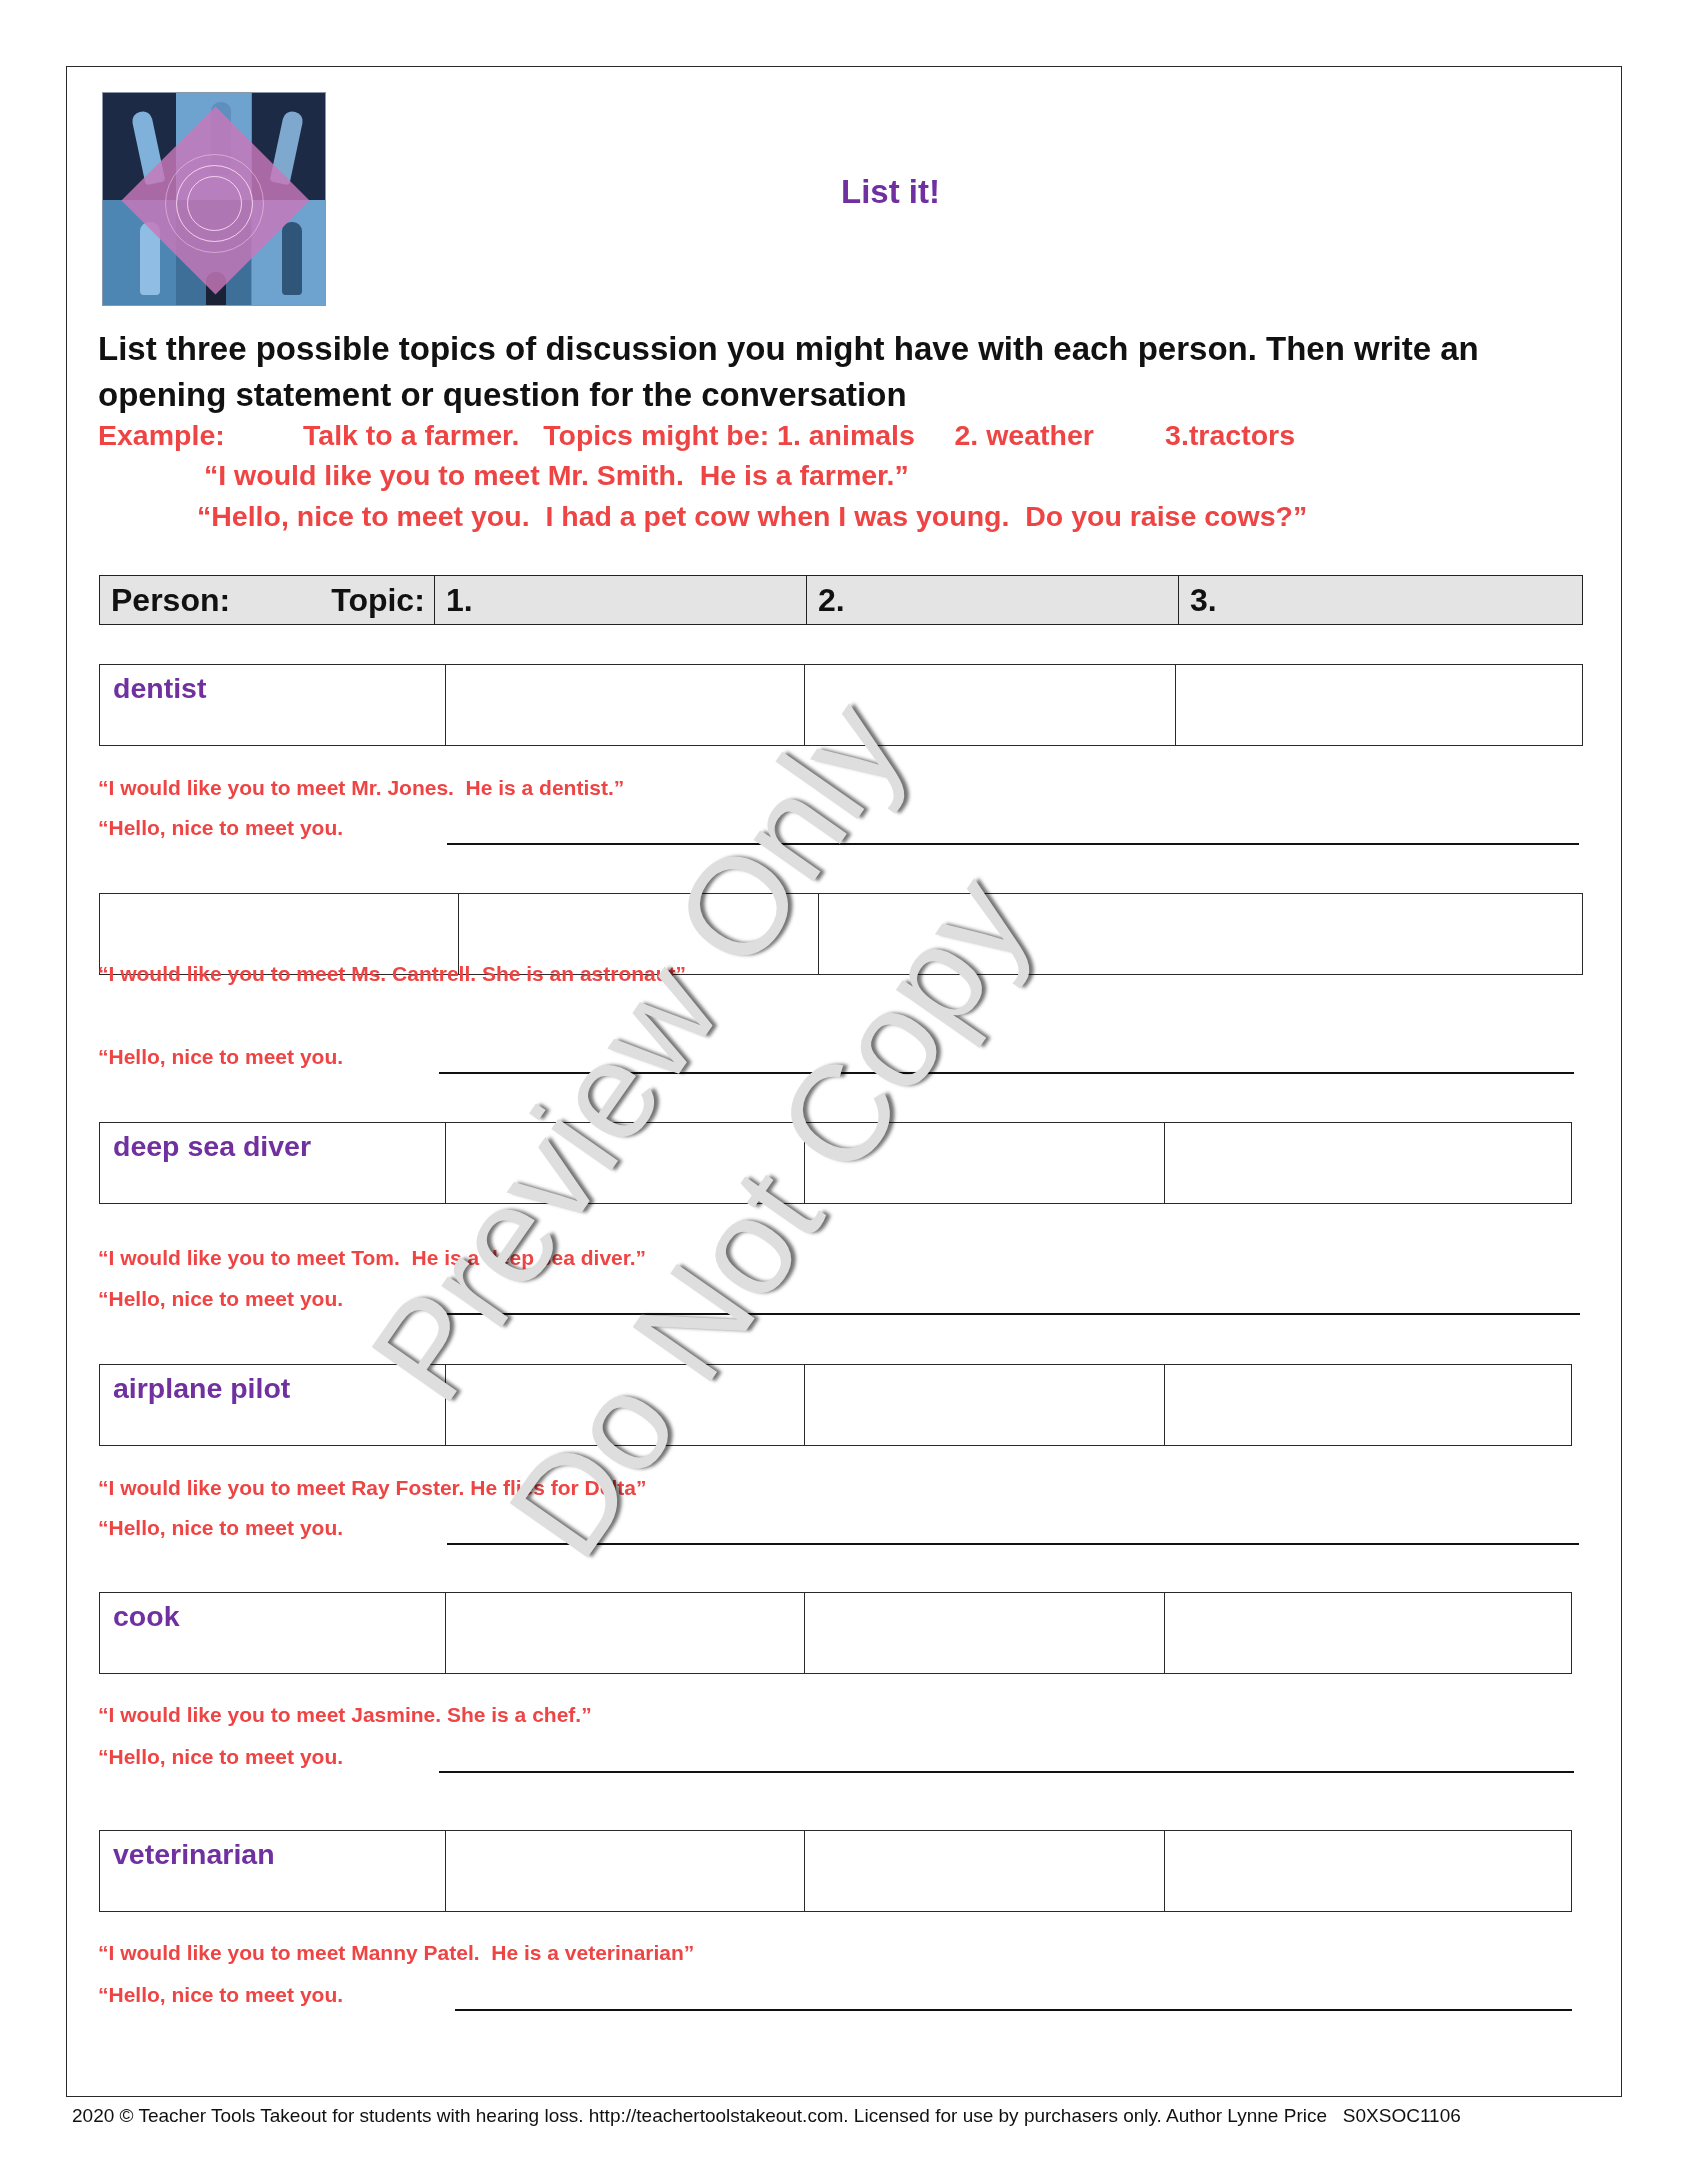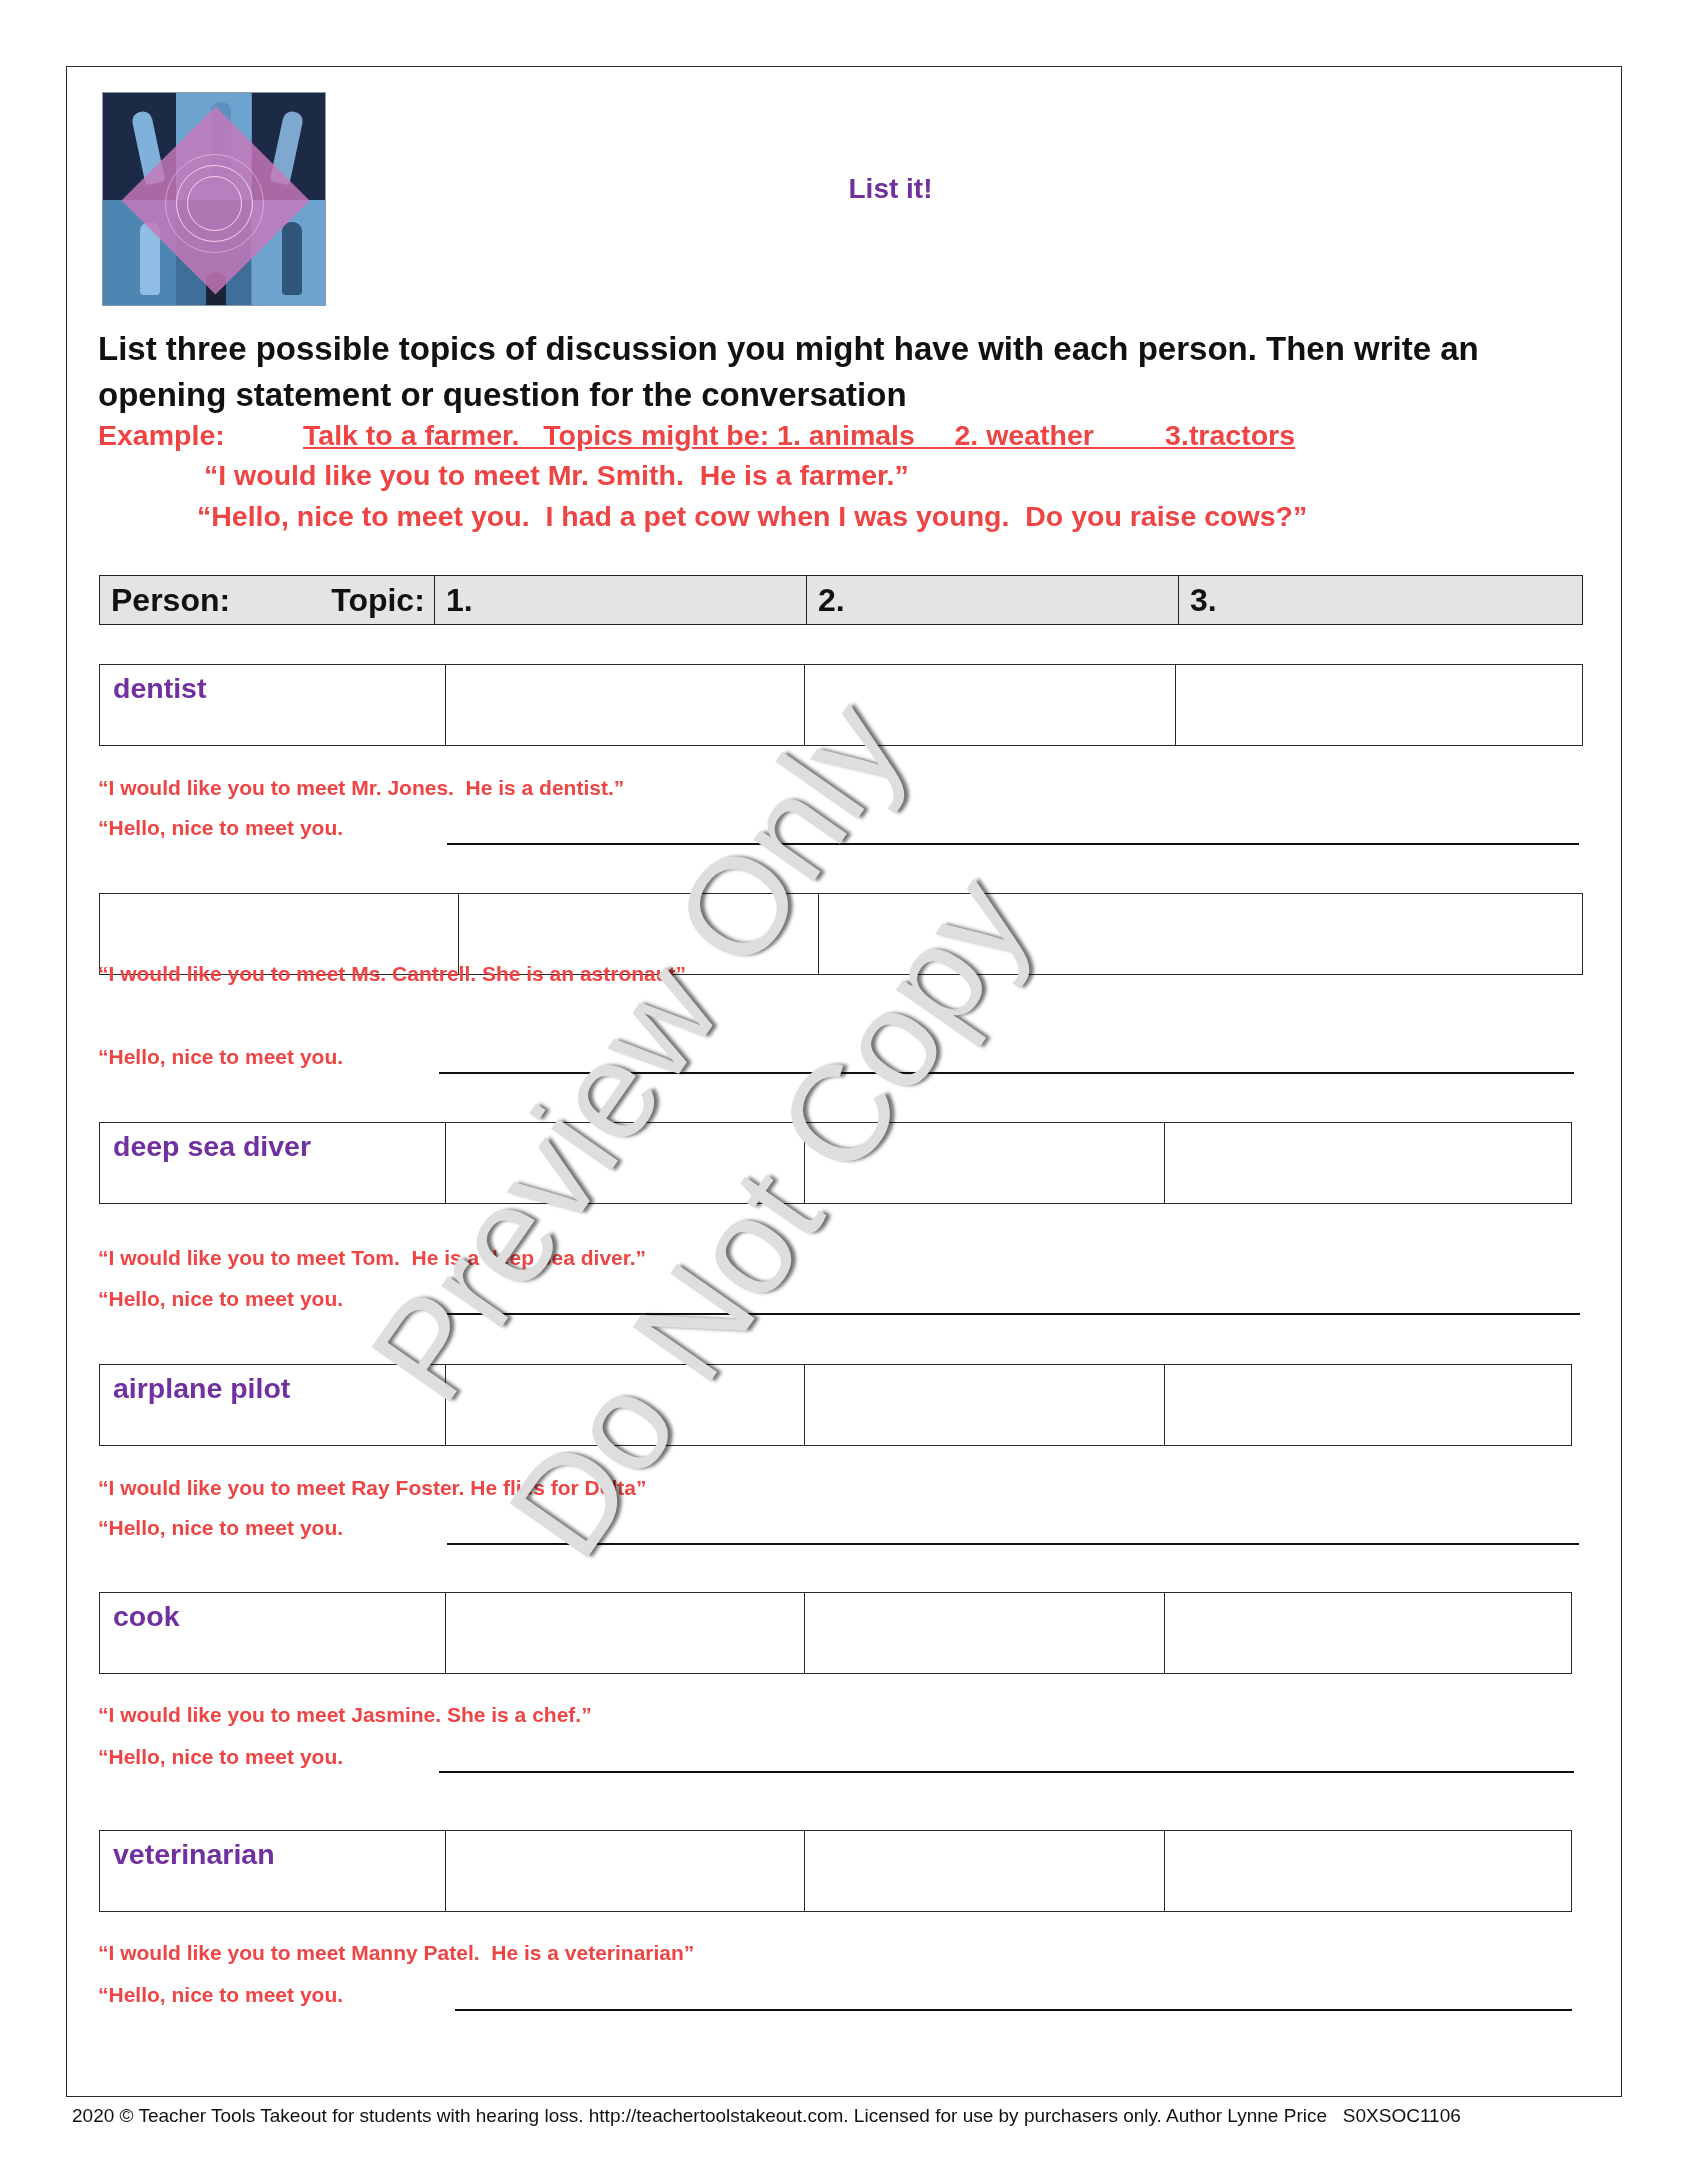--- a/index.html
+++ b/index.html
@@ -7,21 +7,21 @@
   body { position: relative; font-family: "Liberation Sans", "DejaVu Sans", sans-serif; color: #111; }
 
   .page-border { position: absolute; left: 66px; top: 66px; width: 1556px; height: 2031px; border: 1.8px solid #2a2a2a; }
 
   .logo { position: absolute; left: 102px; top: 92px; width: 224px; height: 214px; overflow: hidden; border: 1.8px solid #8a97a6; background: #5d8cb8; }
   .logo .q { position: absolute; }
   .logo .diamond { position: absolute; left: 46px; top: 41px; width: 133px; height: 133px; transform: rotate(45deg); background: rgba(200,120,185,0.82); }
   .logo .ring { position: absolute; border: 1.8px solid rgba(255,225,245,0.85); border-radius: 50%; }
   .logo .hand { position: absolute; width: 20px; height: 73px; border-radius: 9.2px 9.2px 3.7px 3.7px; }
 
-  .title { position: absolute; left: 808px; top: 173px; width: 165px; text-align: center; font-size: 28px; font-weight: bold; color: #7030a0; }
+  .title { position: absolute; left: 808px; top: 173px; width: 165px; text-align: center; font-size: 33px; font-weight: bold; color: #7030a0; }
 
   .instructions { position: absolute; left: 98px; top: 326px; width: 1469px; font-size: 33px; font-weight: bold; line-height: 46px; color: #111; }
 
   .example { position: absolute; font-size: 28.5px; font-weight: bold; color: #ef4444; white-space: pre; }
 
   .hdr-row { position: absolute; left: 99px; top: 575px; width: 1484px; height: 50px; background: #e4e4e4; border: 1.8px solid #222; display: flex; }
   .hdr-row .cell { height: 100%; border-right: 1.8px solid #222; font-size: 32px; font-weight: bold; display: flex; align-items: center; padding-left: 11px; }
   .hdr-row .cell:last-child { border-right: none; }
 
   .row { position: absolute; left: 99px; height: 82px; border: 1.8px solid #2a2a2a; display: flex; background: #fff; }
@@ -59,21 +59,21 @@
   <div class="ring" style="left:84px;top:83px;width:55px;height:55px;"></div>
   <div class="ring" style="left:73px;top:72px;width:77px;height:77px;"></div>
   <div class="ring" style="left:62px;top:61px;width:99px;height:99px;border-color:rgba(255,225,245,0.45);"></div>
 </div>
 
 <div class="title">List it!</div>
 
 <div class="instructions">List three possible topics of discussion you might have with each person.  Then write an opening statement or question for the conversation</div>
 
 <div class="example" style="left:98px;top:419px;">Example:</div>
-<div class="example" style="left:303px;top:419px;text-decoration:underline;">Talk to a farmer.   Topics might be: 1. animals     2. weather         3.tractors</div>
+<div class="example" style="left:303px;top:419px;">Talk to a farmer.   Topics might be: 1. animals     2. weather         3.tractors</div>
 <div class="example" style="left:204px;top:459px;">“I would like you to meet Mr. Smith.  He is a farmer.”</div>
 <div class="example" style="left:197px;top:500px;">“Hello, nice to meet you.  I had a pet cow when I was young.  Do you raise cows?”</div>
 
 <div class="hdr-row">
   <div class="cell" style="width:335px;justify-content:space-between;padding-right:9.2px;">
     <span>Person:</span>
     <span>Topic:</span>
   </div>
   <div class="cell" style="width:372px;">1.</div>
   <div class="cell" style="width:372px;">2.</div>

